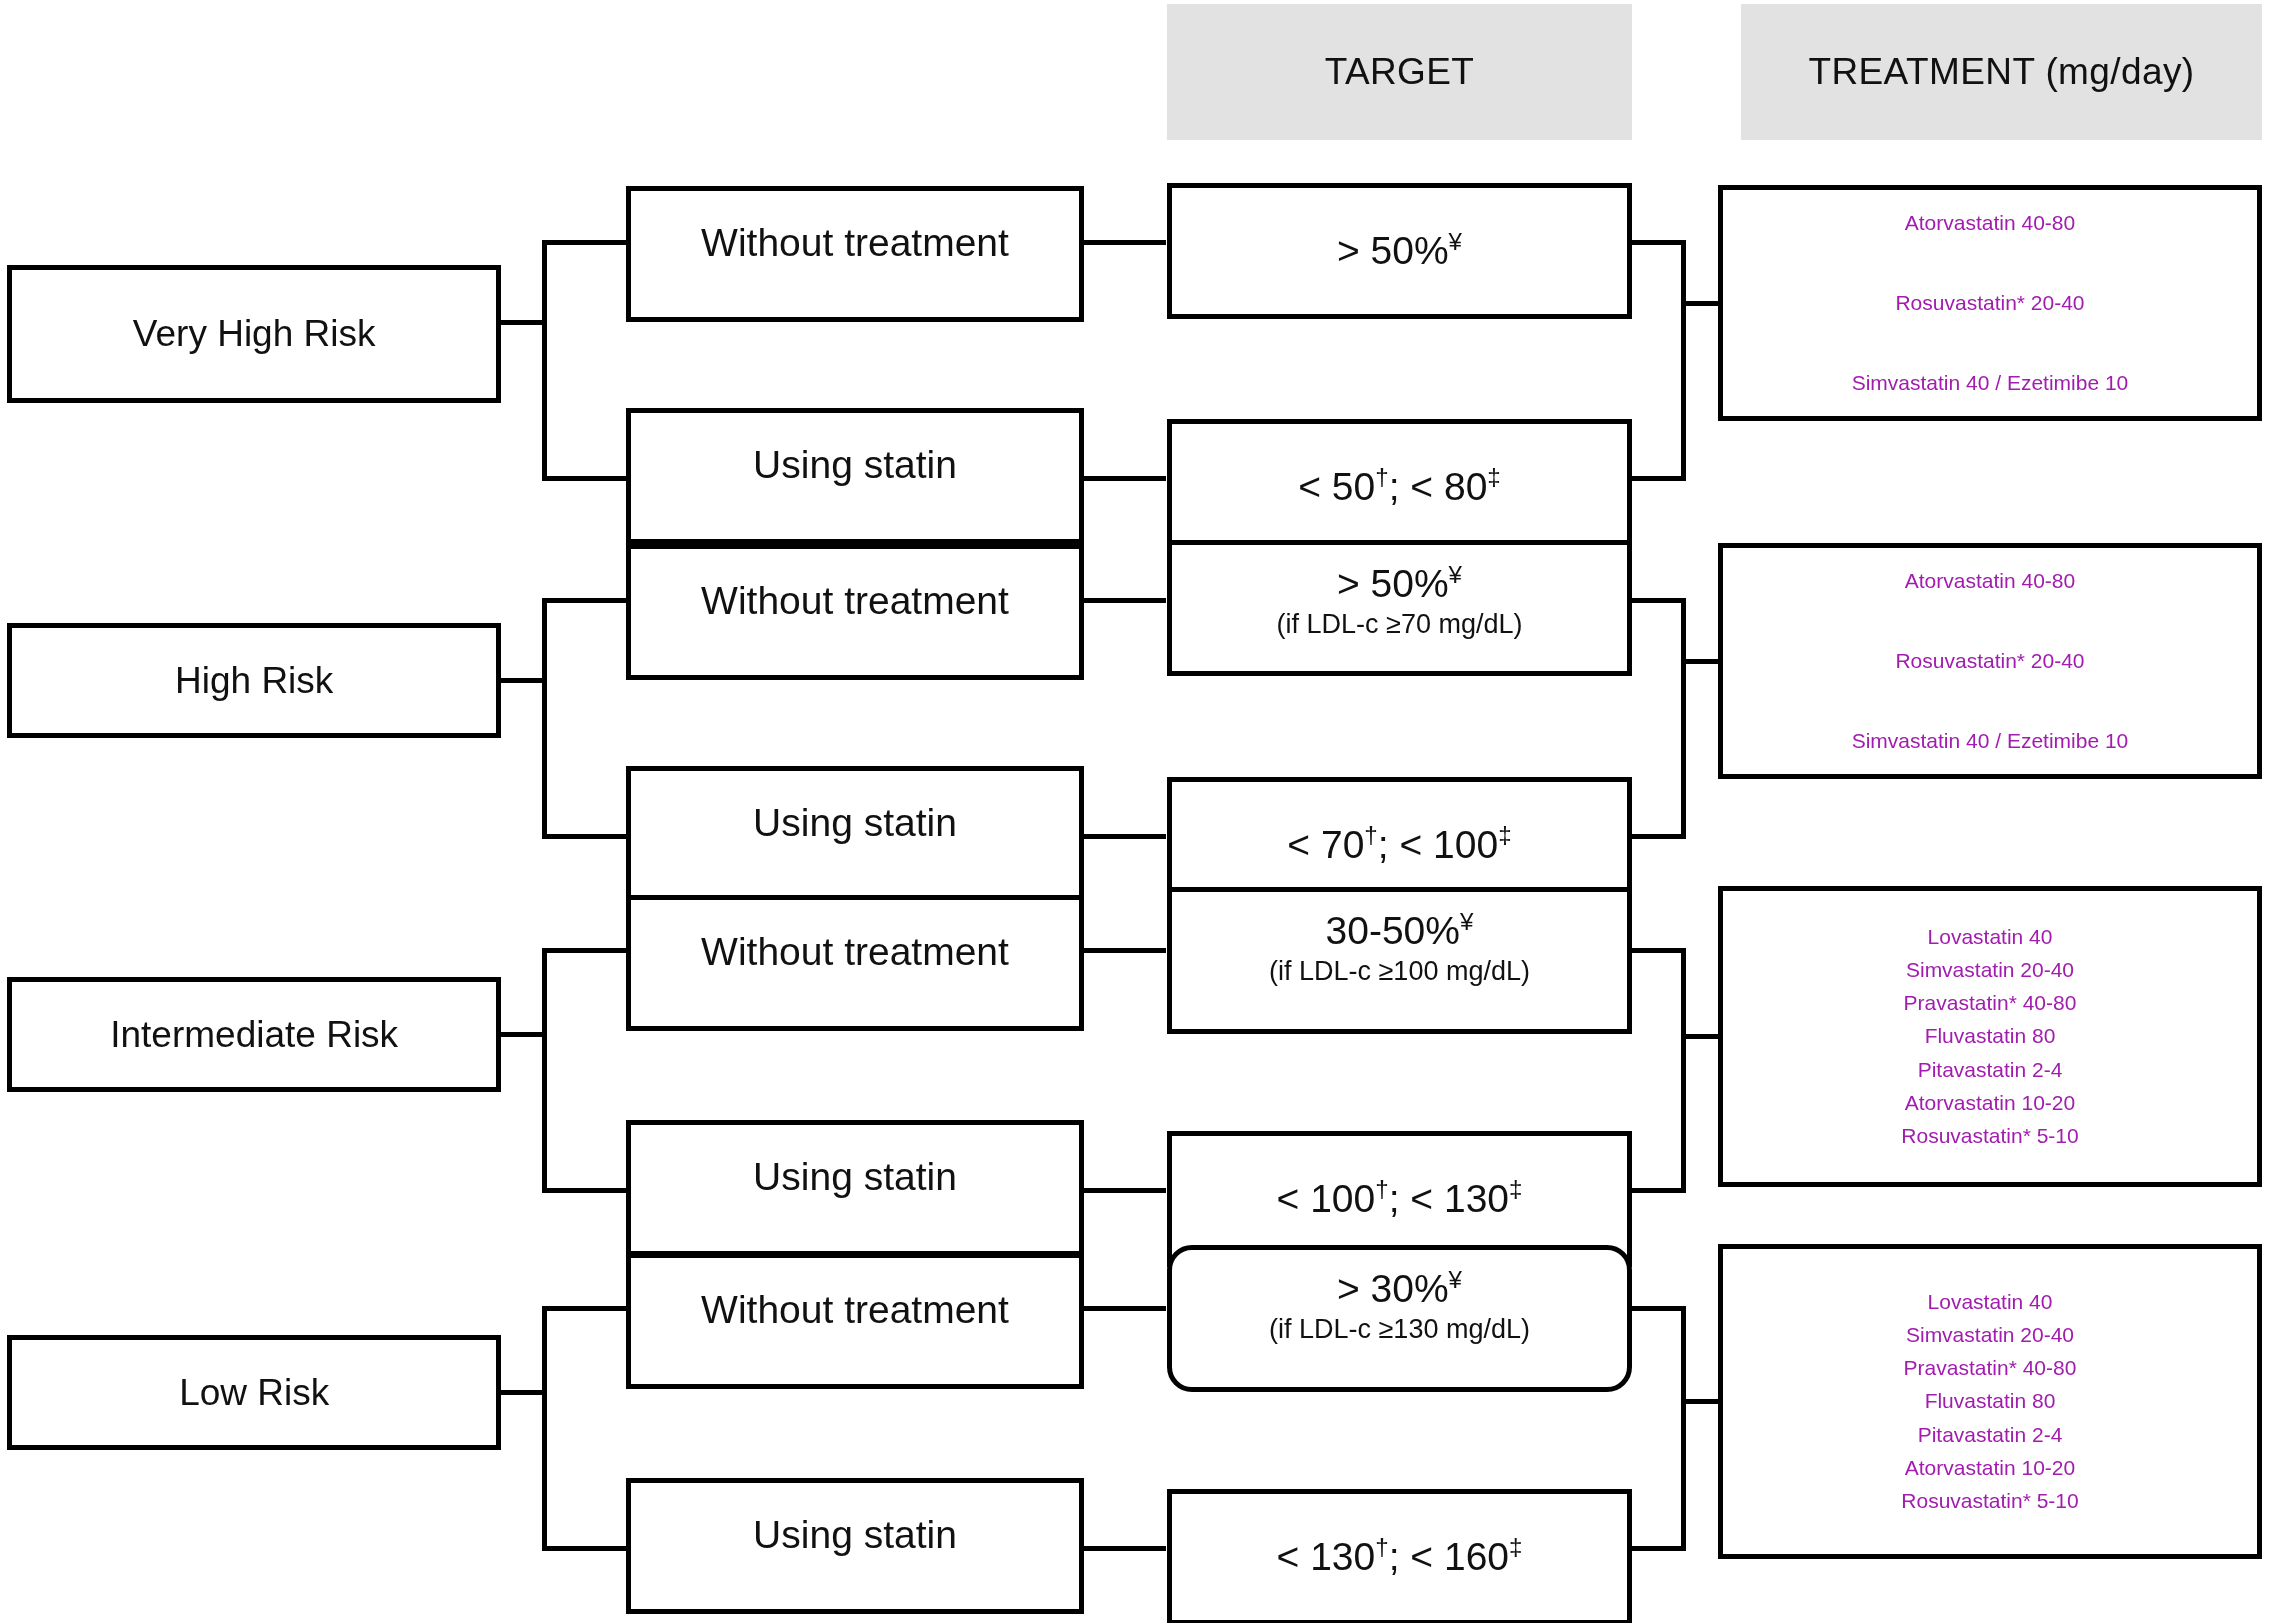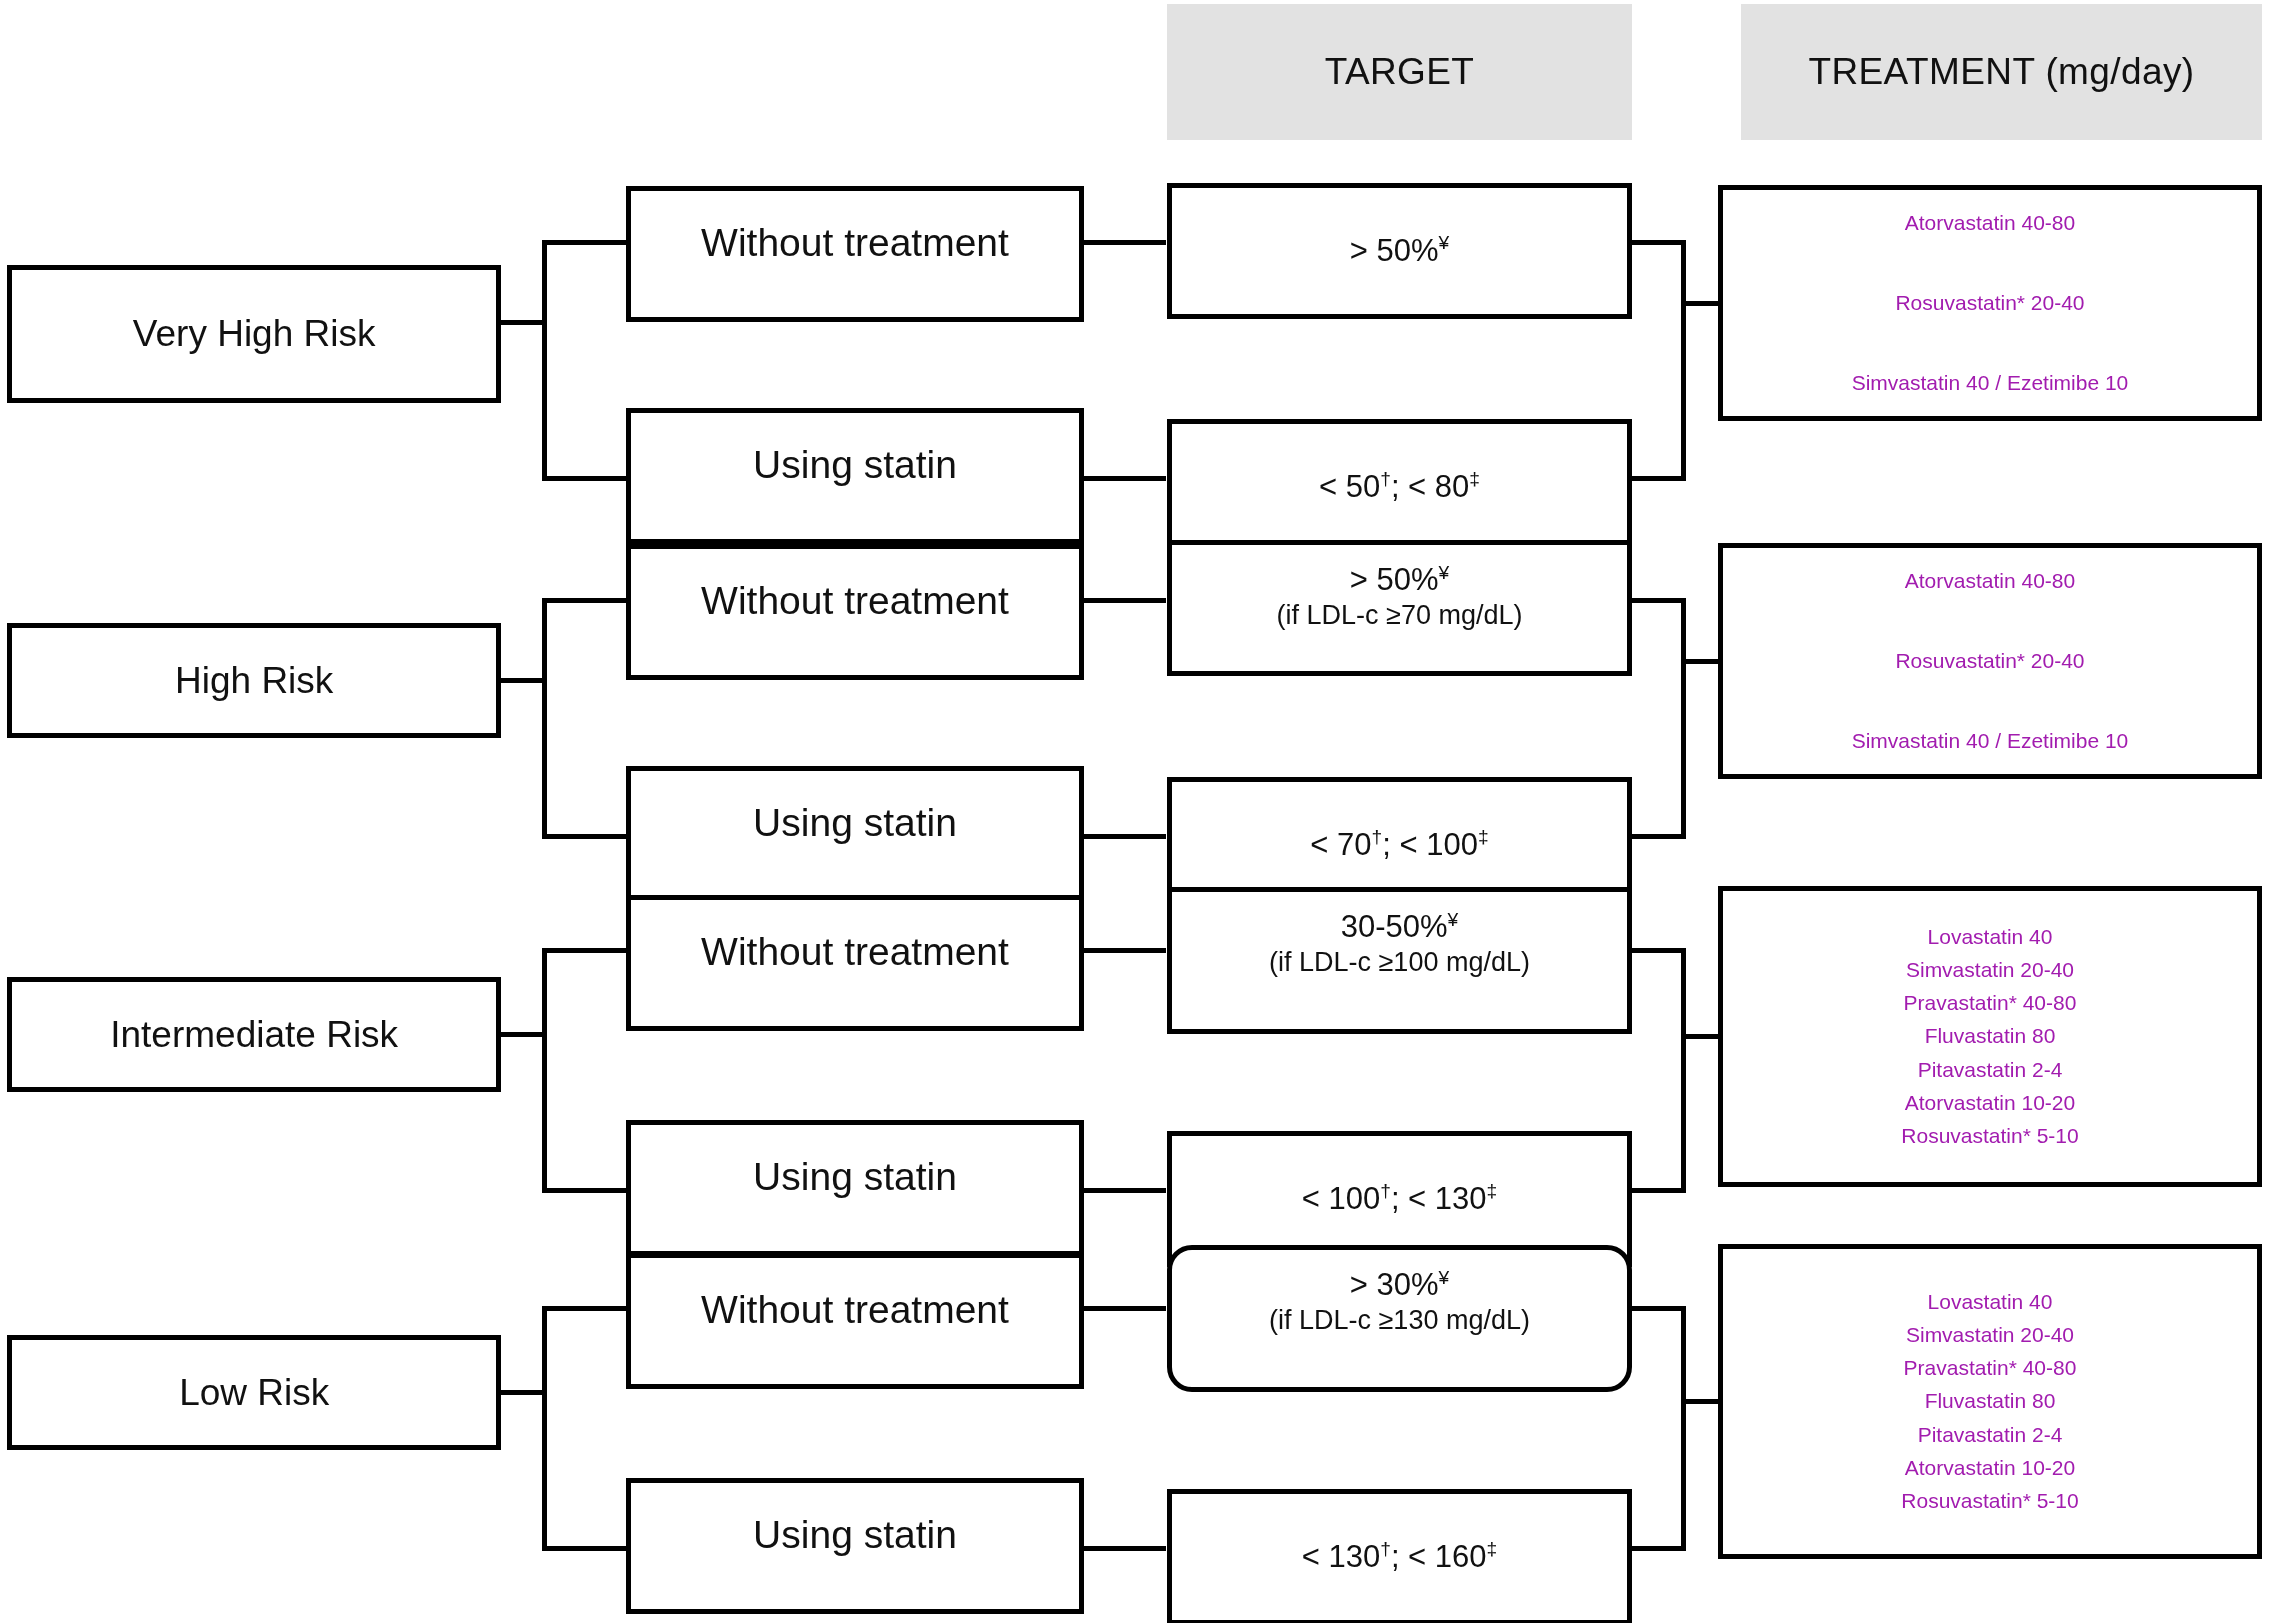--- a/index.html
+++ b/index.html
@@ -20,21 +20,21 @@
     box-sizing:border-box;
   }
   .box-inner{
     position:absolute;left:0;right:0;
     display:flex;flex-direction:column;align-items:center;
   }
 
   .risk-label{font-size:37px;color:#111;}
   .branch-label{font-size:39px;color:#111;}
 
-  .target-main{font-size:31px;color:#111;line-height:1.05;}
+  .target-main{font-size:39px;color:#111;line-height:1.05;}
   .target-sub{font-size:27px;color:#111;line-height:1.15;margin-top:4px;}
   sup{font-size:.62em;vertical-align:super;line-height:0;}
 
   .tx-line{font-size:21px;color:#a21caf;}
   .tx-spaced .tx-line + .tx-line{margin-top:56px;}
   .tx-tight .tx-line + .tx-line{margin-top:9.3px;}
 
   
   .ln{position:absolute;background:#000;}
   .ln-h{height:5px;}

